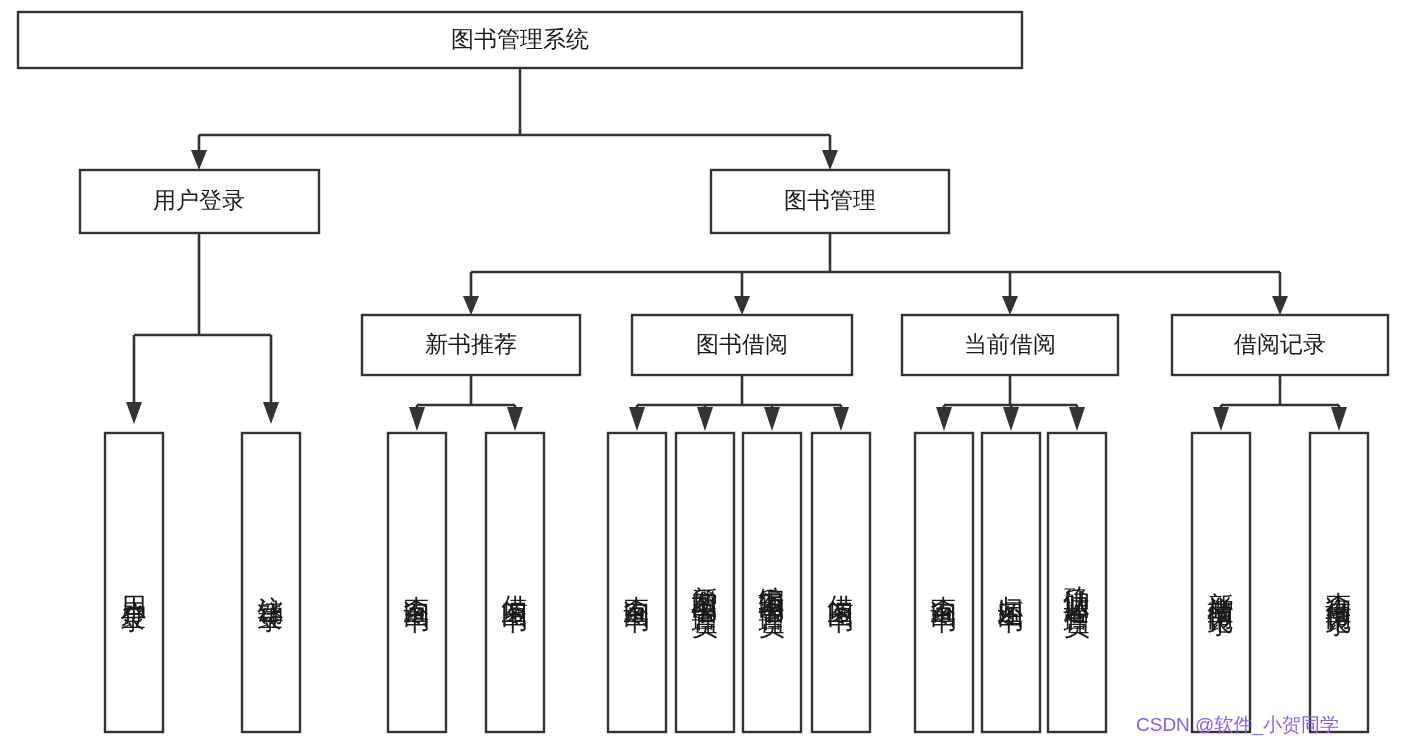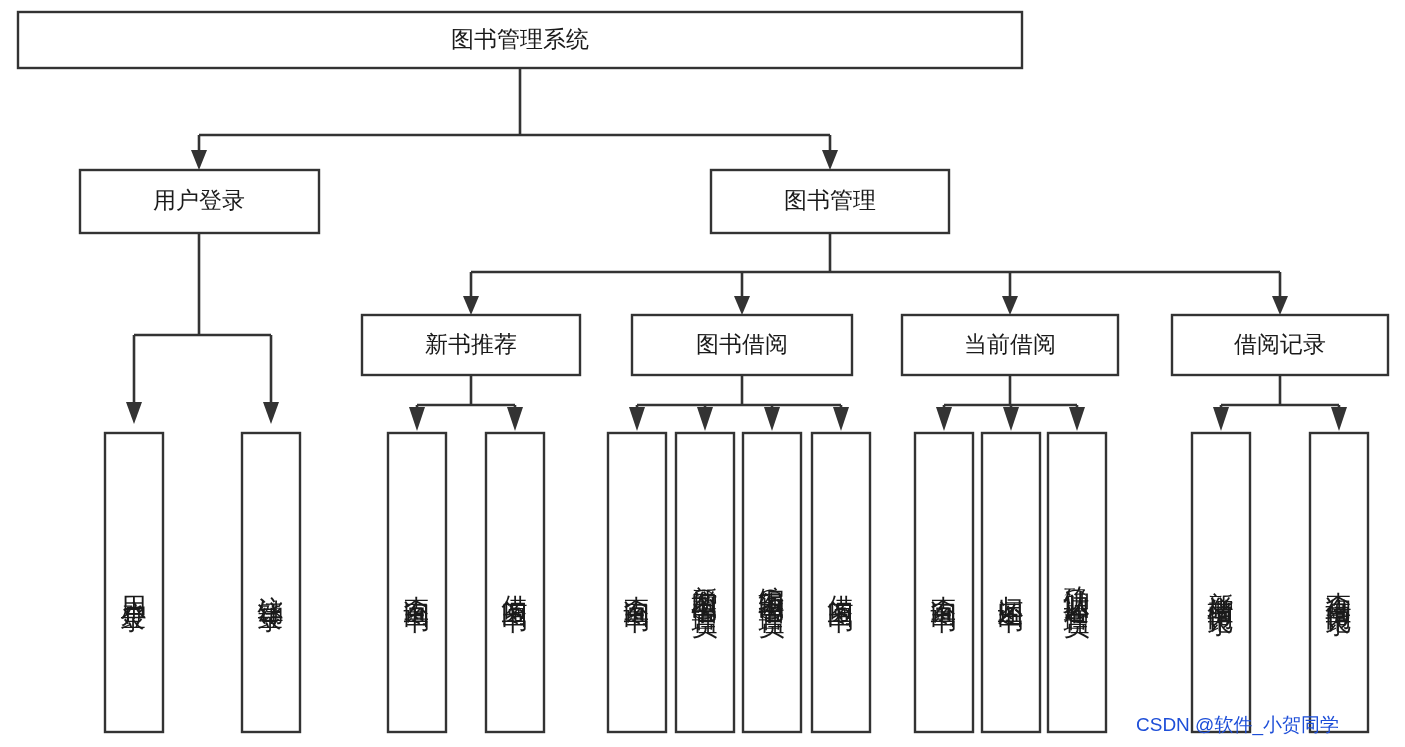--- a/index.html
+++ b/index.html
@@ -66,21 +66,21 @@
     text-align: center;
     pointer-events: none;
     user-select: none;
   }
   .watermark {
     position: absolute;
     left: 1128px;
     top: 712px;
     font-family: "Liberation Sans", "DejaVu Sans", sans-serif;
     font-size: 19px;
-    color: #1d4ed8;
+    color: #8b5cf6;
     white-space: nowrap;
     user-select: none;
     padding-left: 8px;
   }
 </style>
 </head>
 <body>
 
 <div id="diagram-root">
 

